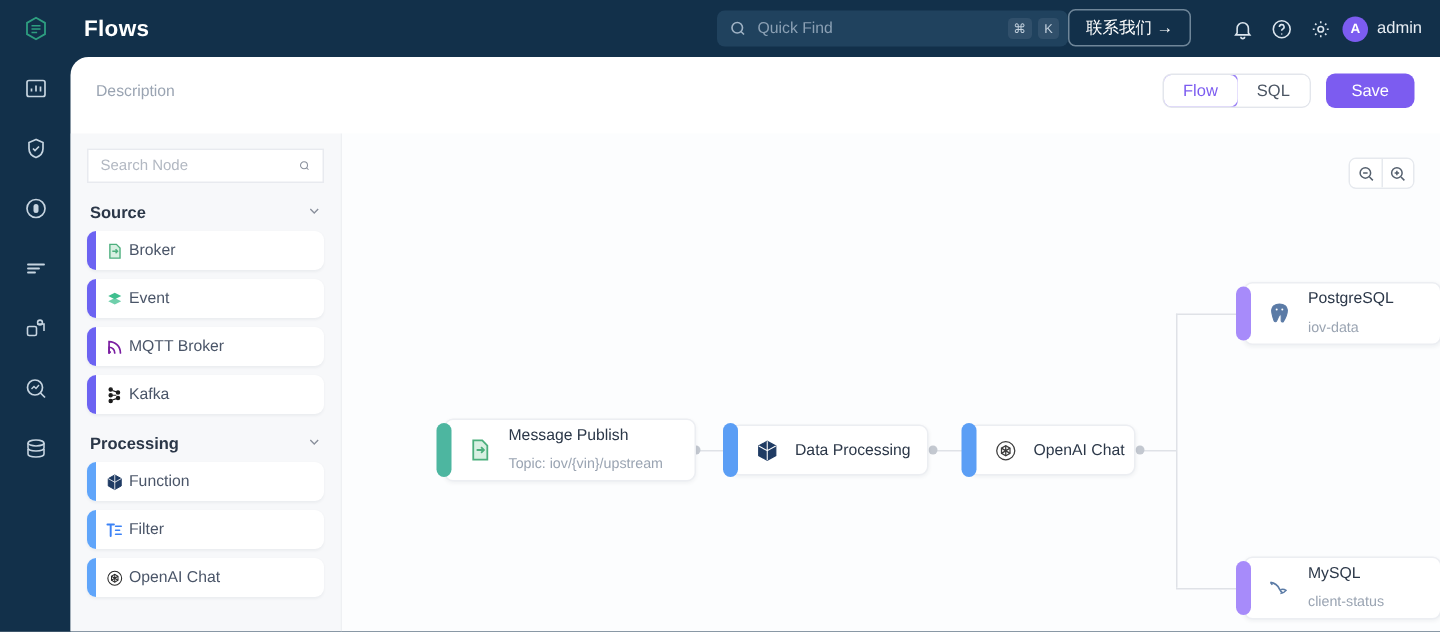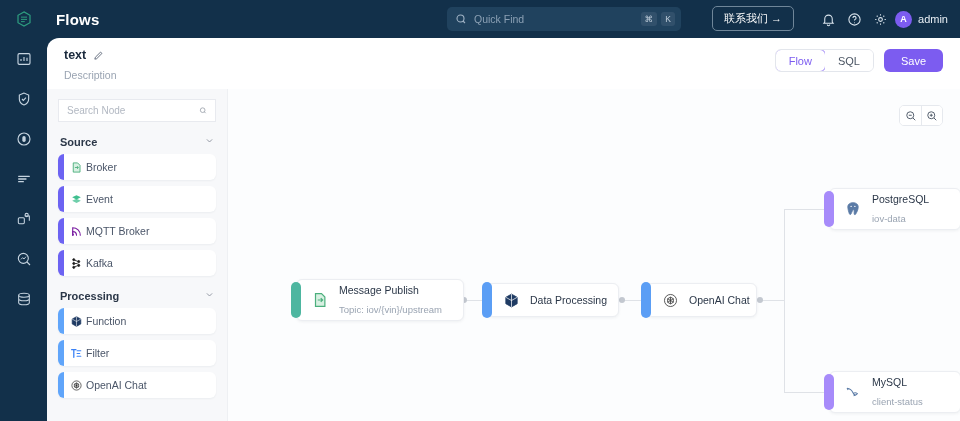--- a/index.html
+++ b/index.html
@@ -21,21 +21,21 @@
   .logo-hex { width: 18px; height: 18px; }
   .app-title {
     color: #ffffff; font-size: 15px; font-weight: bold; letter-spacing: .2px;
     margin-left: 8px;
   }
   .topbar-right {
     position: absolute; right: 0; top: 0; height: 38px;
     display: flex; align-items: center; gap: 0;
   }
   .quickfind {
-    position: absolute; left: 447px; top: 7px; width: 234px; height: 24px;
+    position: absolute; left: 478px; top: 7px; width: 234px; height: 24px;
     background: #20425e; border-radius: 5px;
     display: flex; align-items: center; padding: 0 6px 0 8px;
   }
   .qf-icon { width: 12px; height: 12px; flex: 0 0 12px; }
   .qf-input {
     flex: 1; background: transparent; border: none; outline: none;
     color: #cdd8e3; font-size: 10.5px; font-family: "Liberation Sans", sans-serif;
     margin-left: 7px;
   }
   .qf-input::placeholder { color: #8ba0b4; }
@@ -275,26 +275,20 @@
         <ellipse cx="12" cy="6.5" rx="8" ry="3"></ellipse>
           <path d="M4 6.5v5c0 1.7 3.6 3 8 3s8-1.3 8-3v-5"></path>
         <path d="M4 12.5v5c0 1.7 3.6 3 8 3s8-1.3 8-3v-5"></path>
       </svg>
     </div>
   </div>
 
   <div class="panel">
 
     <div class="panel-head">
-      <div class="flow-title">
-        <span>text</span>
-        <svg class="pencil" viewBox="0 0 24 24" fill="none" stroke="#4a5568" stroke-width="1.8">
-          <path d="M16.5 4.5l3 3L8 19l-4 1 1-4z"></path>
-        </svg>
-      </div>
       <div class="flow-desc">Description</div>
 
       <div class="head-right">
         <div class="seg">
           <div class="seg-item active">Flow</div>
           <div class="seg-item">SQL</div>
         </div>
         <button class="save-btn">Save</button>
       </div>
     </div>

